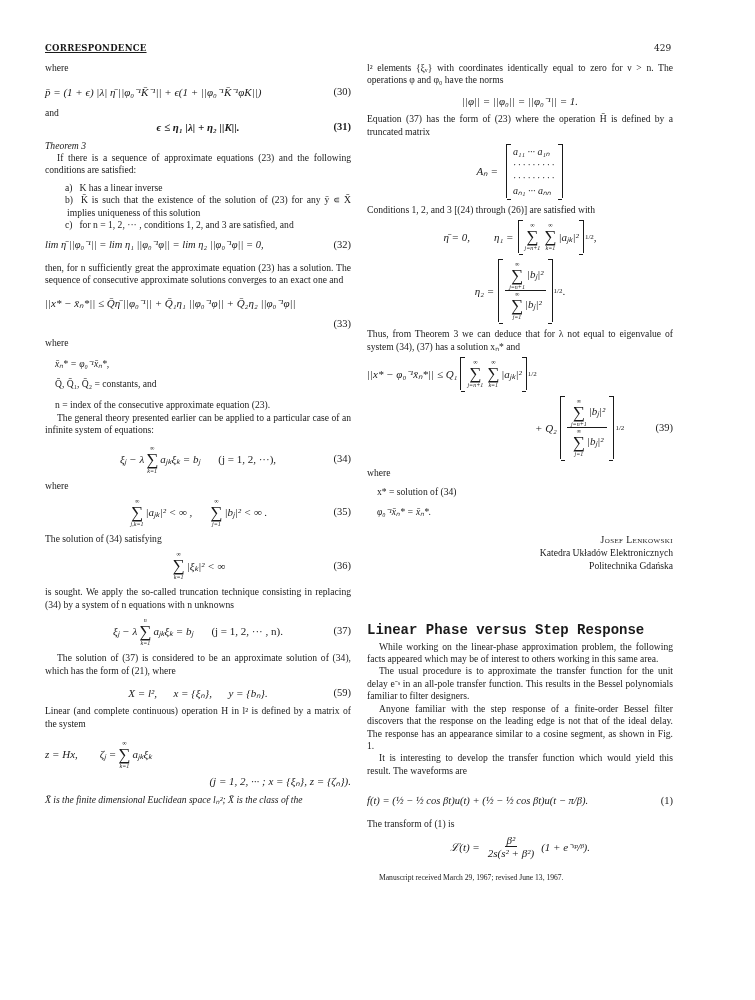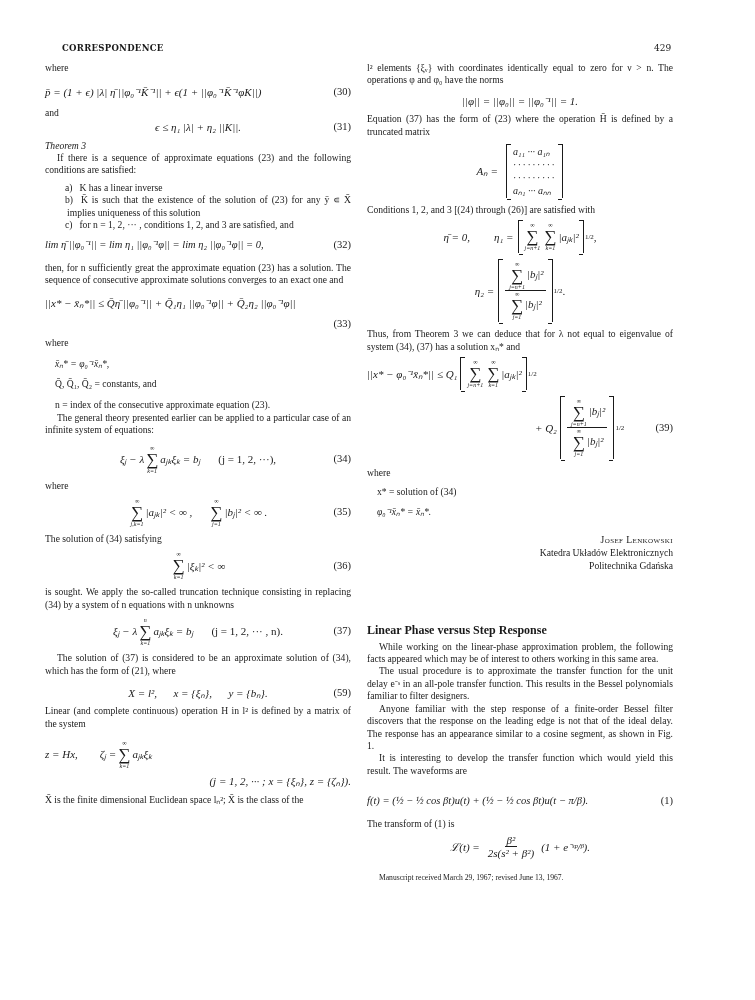--- a/index.html
+++ b/index.html
@@ -1,19 +1,19 @@
 <!DOCTYPE html>
 <html><head>
 <meta charset="utf-8">
 <style>
   html, body { margin: 0; padding: 0; background: #ffffff; }
   body { width: 755px; height: 1000px; position: relative; overflow: hidden;
          font-family: "DejaVu Serif", "Liberation Serif", serif; color: #1a1a1a; }
   .page { position: absolute; left: 0; top: 0; width: 755px; height: 1000px; }
-  .running-head { position: absolute; top: 43px; left: 62px; font-size: 8.5px; font-weight: bold; letter-spacing: 0.3px; }
+  .running-head { position: absolute; top: 43px; left: 45px; font-size: 8.5px; font-weight: bold; letter-spacing: 0.3px; text-decoration: underline; }
   .page-number { position: absolute; top: 43px; left: 654px; font-size: 9px; }
   .col { position: absolute; top: 62px; font-family: "Liberation Serif", serif; font-size: 9.6px; line-height: 12.4px; }
   .col-left { left: 45px; width: 306px; }
   .col-right { left: 367px; width: 306px; }
   p { margin: 0; text-align: justify; }
   .indent { text-indent: 12px; }
   .eq { position: relative; display: flex; align-items: center; font-style: italic; font-size: 11px; margin: 6px 0; }
   .eq .eqn { position: absolute; right: 0; font-style: normal; font-size: 10.5px; }
   .center { justify-content: center; }
   .it { font-style: italic; }
@@ -25,21 +25,21 @@
   .list-item { padding-left: 12px; text-indent: -0px; }
   .list-item .tag { display: inline-block; width: 12px; margin-left: -2px; }
   .frac { display: inline-flex; flex-direction: column; align-items: center; vertical-align: middle; margin: 0 2px; }
   .frac .num { border-bottom: 1px solid #1a1a1a; padding: 0 2px; }
   .frac .den { padding: 0 2px; }
   .bracket { display: inline-flex; align-items: center; border-left: 1.2px solid #1a1a1a; border-right: 1.2px solid #1a1a1a; padding: 2px 4px; position: relative; }
   .bracket::before, .bracket::after { content: ""; position: absolute; width: 4px; height: 100%; top: 0; border-top: 1.2px solid #1a1a1a; border-bottom: 1.2px solid #1a1a1a; }
   .bracket::before { left: 0; }
   .bracket::after { right: 0; }
   .pow { font-size: 7px; vertical-align: top; margin-left: 1px; font-style: normal; }
-  .section-title { font-family: Liberation Serif, serif; font-weight: bold; font-size: 12px; margin: 6px 0 4px 0; }
+  .section-title { font-family: Liberation Mono, monospace; font-weight: bold; font-size: 14px; margin: 6px 0 4px 0; }
   .sig-block { text-align: right; margin-top: 16px; line-height: 12.6px; }
   .smallcaps { font-variant: small-caps; letter-spacing: 0.4px; }
   .footnote { font-size: 7.6px; margin-top: 12px; padding-left: 12px; }
   .matrix { display: inline-flex; flex-direction: column; border-left: 1.2px solid #1a1a1a; border-right: 1.2px solid #1a1a1a; padding: 1px 6px; position: relative; line-height: 13px; font-size: 10px; }
   .matrix::before, .matrix::after { content: ""; position: absolute; width: 4px; height: 100%; top: 0; border-top: 1.2px solid #1a1a1a; border-bottom: 1.2px solid #1a1a1a; }
   .matrix::before { left: 0; } .matrix::after { right: 0; }
   .dots { letter-spacing: 1.5px; font-style: normal; }
 </style>
 </head>
 <body>
@@ -49,21 +49,21 @@
   <div class="running-head">CORRESPONDENCE</div>
   <div class="page-number">429</div>
 
   <div class="col col-left">
     <p>where</p>
     <div class="eq" style="margin-top:12px;">
       <span>p̄ = (1 + ϵ) |λ| η̄ ||φ₀⁻¹K̄⁻¹|| + ϵ(1 + ||φ₀⁻¹K̄⁻¹φK||)</span>
       <span class="eqn">(30)</span>
     </div>
     <p style="margin-top:8px;">and</p>
-    <div class="eq center" style="margin-top:2px;">
+    <div class="eq center" style="margin-top:2px;font-weight:bold;">
       <span>ϵ ≤ η₁ |λ| + η₂ ||K||.</span>
       <span class="eqn">(31)</span>
     </div>
     <p class="theorem-title">Theorem 3</p>
     <p class="indent">If there is a sequence of approximate equations (23) and the following conditions are satisfied:</p>
     <div style="margin-top:5px; padding-left:10px;">
       <p class="list-item"><span class="tag">a)</span> <span>K has a linear inverse</span></p>
       <p class="list-item"><span class="tag">b)</span> <span>K̄ is such that the existence of the solution of (23) for any ȳ ∊ X̄ implies uniqueness of this solution</span></p>
       <p class="list-item"><span class="tag">c)</span> <span>for n = 1, 2, ··· , conditions 1, 2, and 3 are satisfied, and</span></p>
     </div>
@@ -147,21 +147,21 @@
       <span class="sum">
           <span class="lim">∞</span>
           <span class="sig">∑</span>
           <span class="lim">k=1</span>
         </span>
       <span>aⱼₖξₖ</span>
     </div>
     <div class="eq" style="justify-content:flex-end; margin-top:4px;">
       <span>(j = 1, 2, ··· ; x = {ξₙ}, z = {ζₙ}).</span>
     </div>
-    <p style="">X̄ is the finite dimensional Euclidean space lₙ²; X̄ is the class of the</p>
+    <p style="font-style:italic;">X̄ is the finite dimensional Euclidean space lₙ²; X̄ is the class of the</p>
   </div>
 
   <div class="col col-right">
     <p>l² elements {ξᵥ} with coordinates identically equal to zero for ν &gt; n. The operations φ and φ₀ have the norms</p>
     <div class="eq center" style="margin-top:8px;">
       <span>||φ|| = ||φ₀|| = ||φ₀⁻¹|| = 1.</span>
     </div>
     <p>Equation (37) has the form of (23) where the operation H̄ is defined by a truncated matrix</p>
     <div class="eq center" style="margin-top:6px;">
       <span style="margin-right:8px;">Aₙ =</span>

